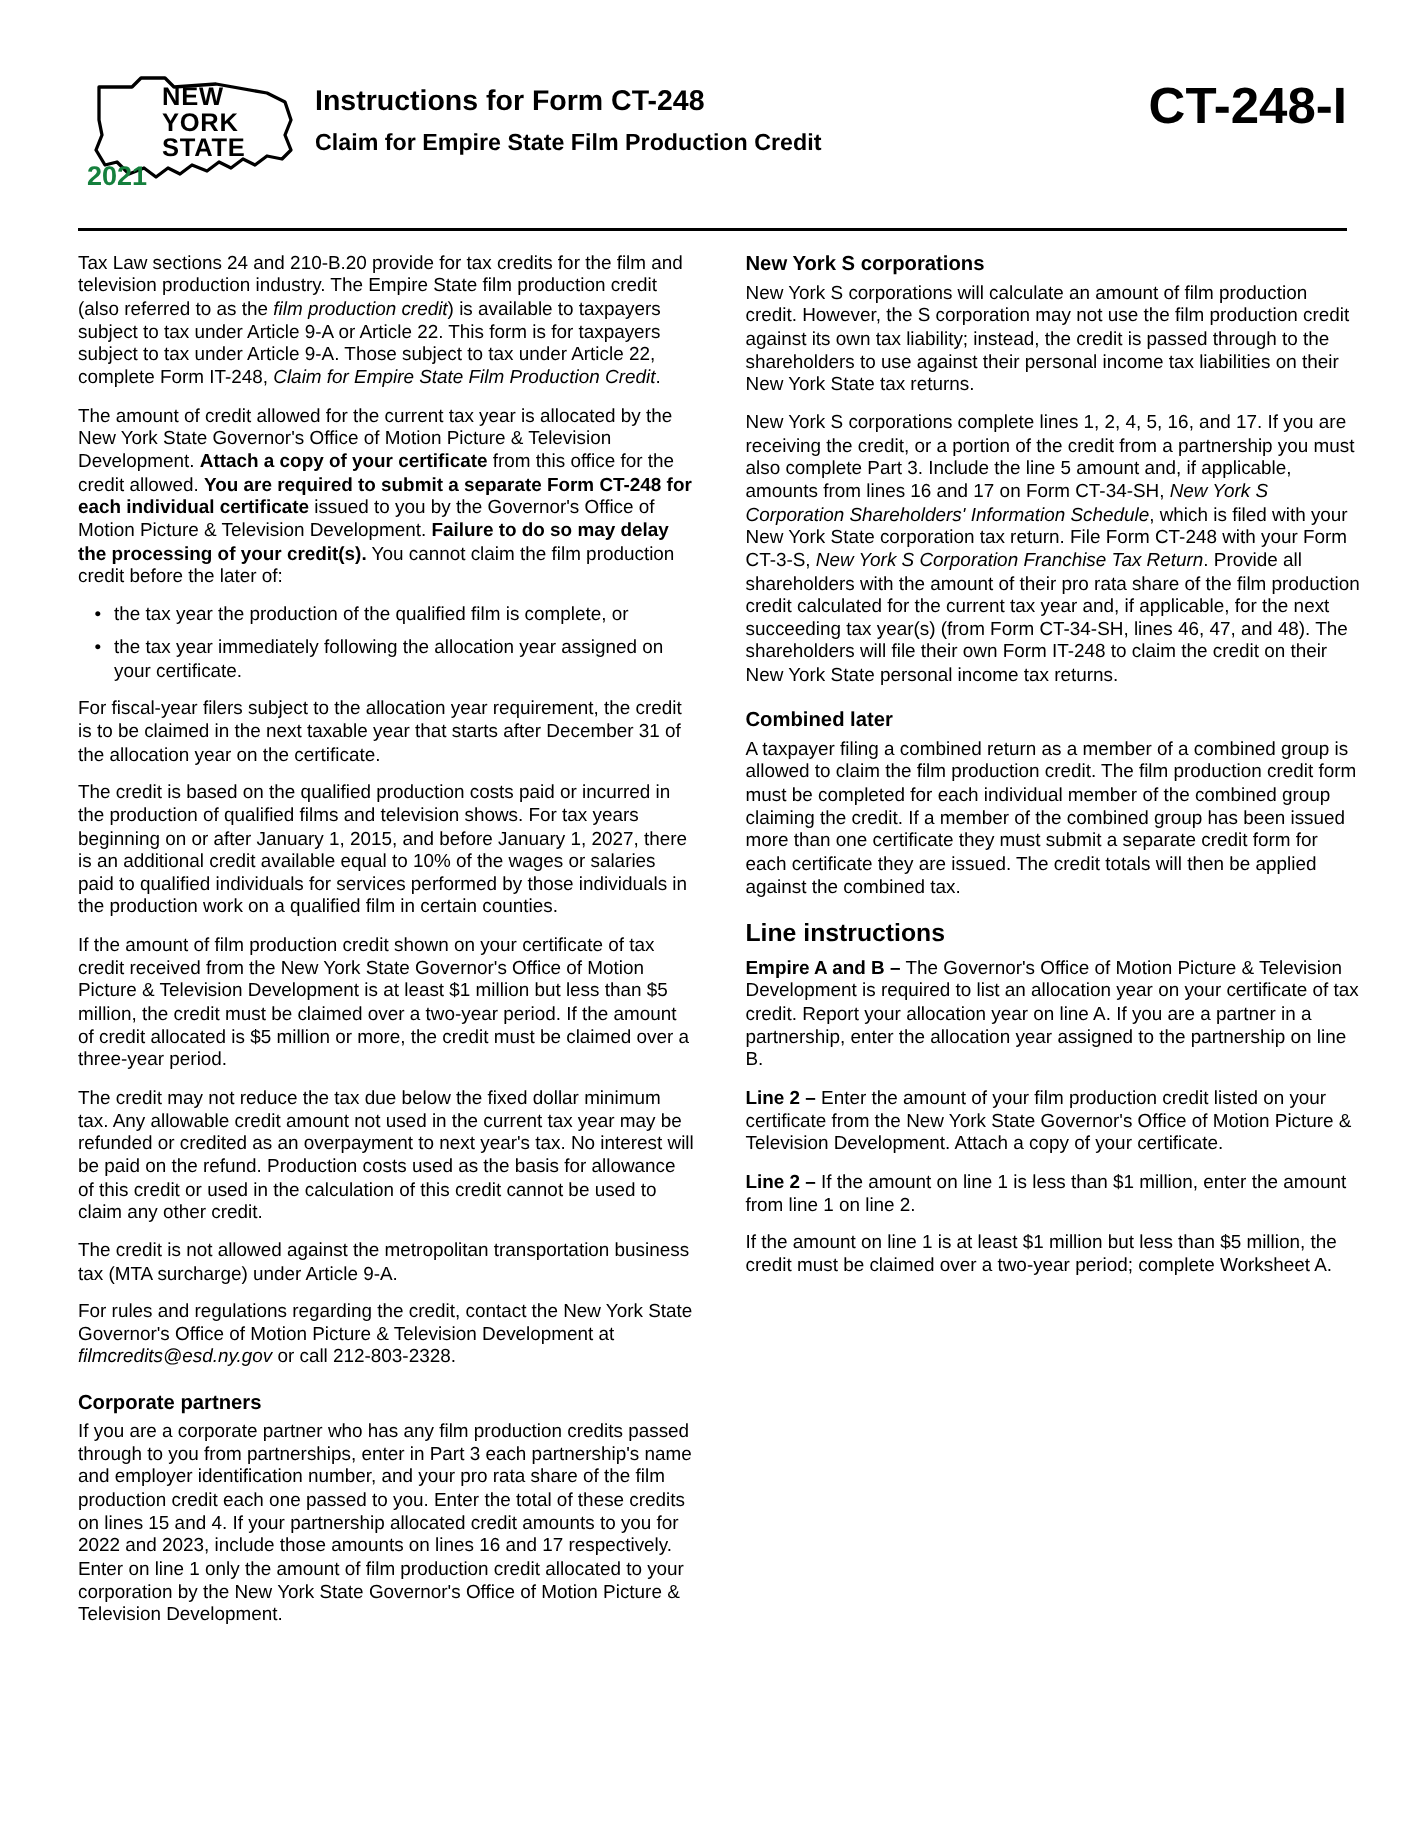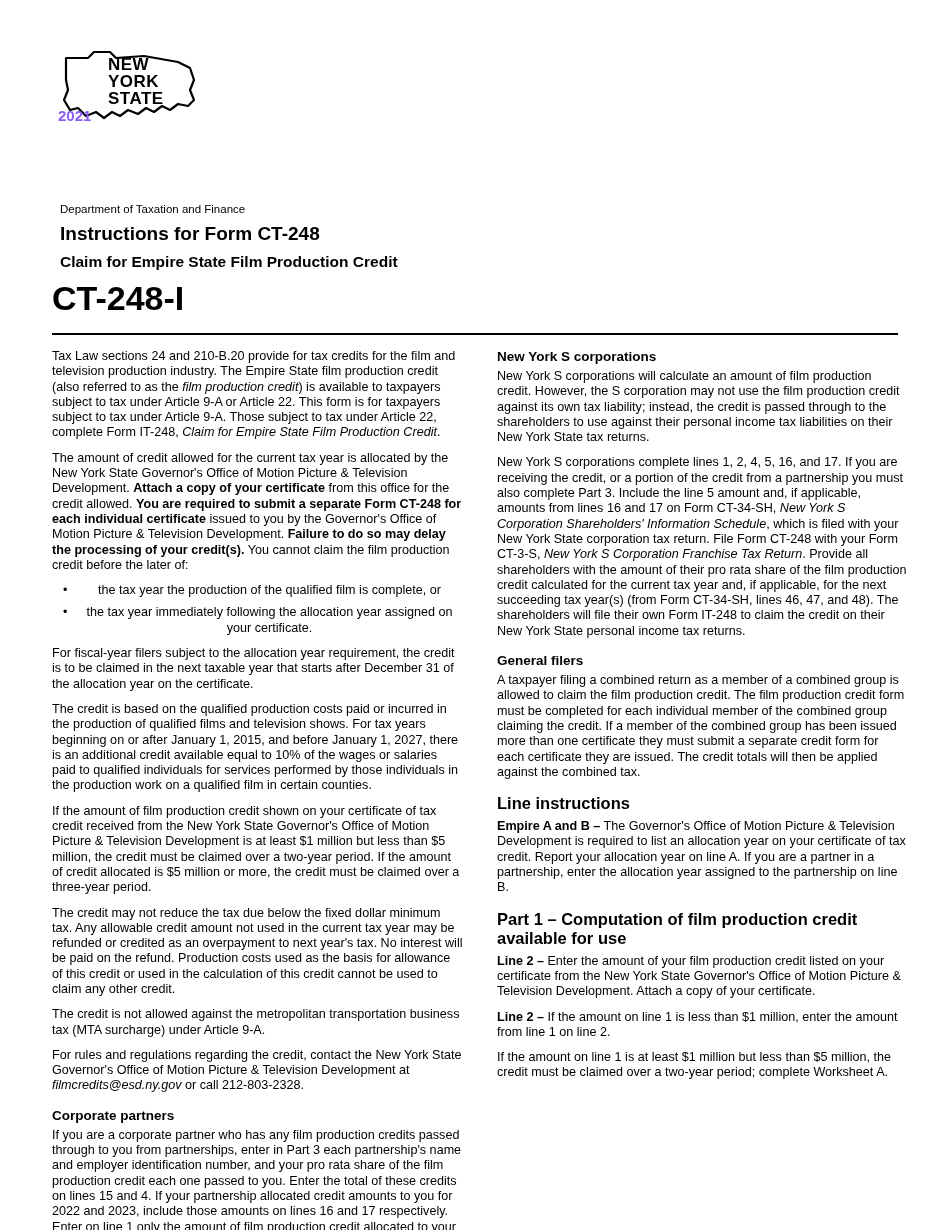--- a/index.html
+++ b/index.html
@@ -22,21 +22,20 @@
     padding: 0;
     box-sizing: border-box;
   }
 
   
   .header {
     position: relative;
     padding: 44px 52px 0 52px;
     display: flex;
     align-items: flex-start;
-    flex-direction: column;
   }
   .logo-block {
     width: 150px;
     flex: 0 0 150px;
     position: relative;
     height: 92px;
   }
   .ny-outline {
     position: absolute;
     left: 6px;
@@ -54,22 +53,22 @@
     line-height: 17px;
     letter-spacing: 0.5px;
     color: #000;
   }
   .ny-year {
     position: absolute;
     left: 6px;
     top: 63px;
     font-family: "Liberation Sans", sans-serif;
     font-weight: bold;
-    font-size: 15px;
-    color: #8b5cf6;
+    font-size: 18px;
+    color: #15803d;
   }
   .title-block {
     flex: 1 1 auto;
     padding-left: 8px;
     padding-top: 8px;
   }
   .dept-line {
     font-size: 11.5px;
     line-height: 14px;
     margin-bottom: 2px;
@@ -127,21 +126,20 @@
   p {
     font-size: 12.6px;
     line-height: 15.3px;
     margin: 0 0 10px 0;
     text-align: left;
   }
   ul.bullets {
     margin: 0 0 10px 0;
     padding-left: 15px;
     list-style: none;
-    text-align: center;
   }
   ul.bullets li {
     font-size: 12.6px;
     line-height: 15.3px;
     margin-bottom: 7px;
     position: relative;
     padding-left: 9px;
   }
   ul.bullets li:before {
     content: "•";
@@ -164,21 +162,20 @@
       </svg>
       <div class="ny-text">
         <div>NEW</div>
         <div>YORK</div>
         <div>STATE</div>
       </div>
       <div class="ny-year">2021</div>
     </div>
 
     <div class="title-block">
-      <div class="dept-line">Department of Taxation and Finance</div>
       <div class="form-title">Instructions for Form CT-248</div>
       <div class="form-subtitle">Claim for Empire State Film Production Credit</div>
     </div>
 
     <div class="form-code">CT-248-I</div>
   </div>
 
   <div class="rule"></div>
 
   <div class="columns">
@@ -205,26 +202,25 @@
       <h3 class="sub">Corporate partners</h3>
       <p>If you are a corporate partner who has any film production credits passed through to you from partnerships, enter in Part 3 each partnership's name and employer identification number, and your pro rata share of the film production credit each one passed to you. Enter the total of these credits on lines 15 and 4. If your partnership allocated credit amounts to you for 2022 and 2023, include those amounts on lines 16 and 17 respectively. Enter on line 1 only the amount of film production credit allocated to your corporation by the New York State Governor's Office of Motion Picture &amp; Television Development.</p>
     </div>
 
     <div class="col">
       <h3 class="sub" style="margin-top:0">New York S corporations</h3>
       <p>New York S corporations will calculate an amount of film production credit. However, the S corporation may not use the film production credit against its own tax liability; instead, the credit is passed through to the shareholders to use against their personal income tax liabilities on their New York State tax returns.</p>
 
       <p><span>New York S corporations complete lines 1, 2, 4, 5, 16, and 17. If you are receiving the credit, or a portion of the credit from a partnership you must also complete Part 3. Include the line 5 amount and, if applicable, amounts from lines 16 and 17 on Form CT-34-SH, </span><em>New York S Corporation Shareholders' Information Schedule</em><span>, which is filed with your New York State corporation tax return. File Form CT-248 with your Form CT-3-S, </span><em>New York S Corporation Franchise Tax Return</em><span>. Provide all shareholders with the amount of their pro rata share of the film production credit calculated for the current tax year and, if applicable, for the next succeeding tax year(s) (from Form CT-34-SH, lines 46, 47, and 48). The shareholders will file their own Form IT-248 to claim the credit on their New York State personal income tax returns.</span></p>
 
-      <h3 class="sub">General filers</h3>
+      <h3 class="sub">Combined later</h3>
       <p>A taxpayer filing a combined return as a member of a combined group is allowed to claim the film production credit. The film production credit form must be completed for each individual member of the combined group claiming the credit. If a member of the combined group has been issued more than one certificate they must submit a separate credit form for each certificate they are issued. The credit totals will then be applied against the combined tax.</p>
 
       <h2 class="sec spaced">Line instructions</h2>
       <p><b>Empire A and B –</b><span> The Governor's Office of Motion Picture &amp; Television Development is required to list an allocation year on your certificate of tax credit. Report your allocation year on line A. If you are a partner in a partnership, enter the allocation year assigned to the partnership on line B.</span></p>
 
-      <h2 class="sec spaced">Part 1 – Computation of film production credit available for use</h2>
       <p><b>Line 2 –</b><span> Enter the amount of your film production credit listed on your certificate from the New York State Governor's Office of Motion Picture &amp; Television Development. Attach a copy of your certificate.</span></p>
       <p><b>Line 2 –</b><span> If the amount on line 1 is less than $1 million, enter the amount from line 1 on line 2.</span></p>
       <p>If the amount on line 1 is at least $1 million but less than $5 million, the credit must be claimed over a two-year period; complete Worksheet A.</p>
     </div>
 
   </div>
 </div>
 
 </body></html>

